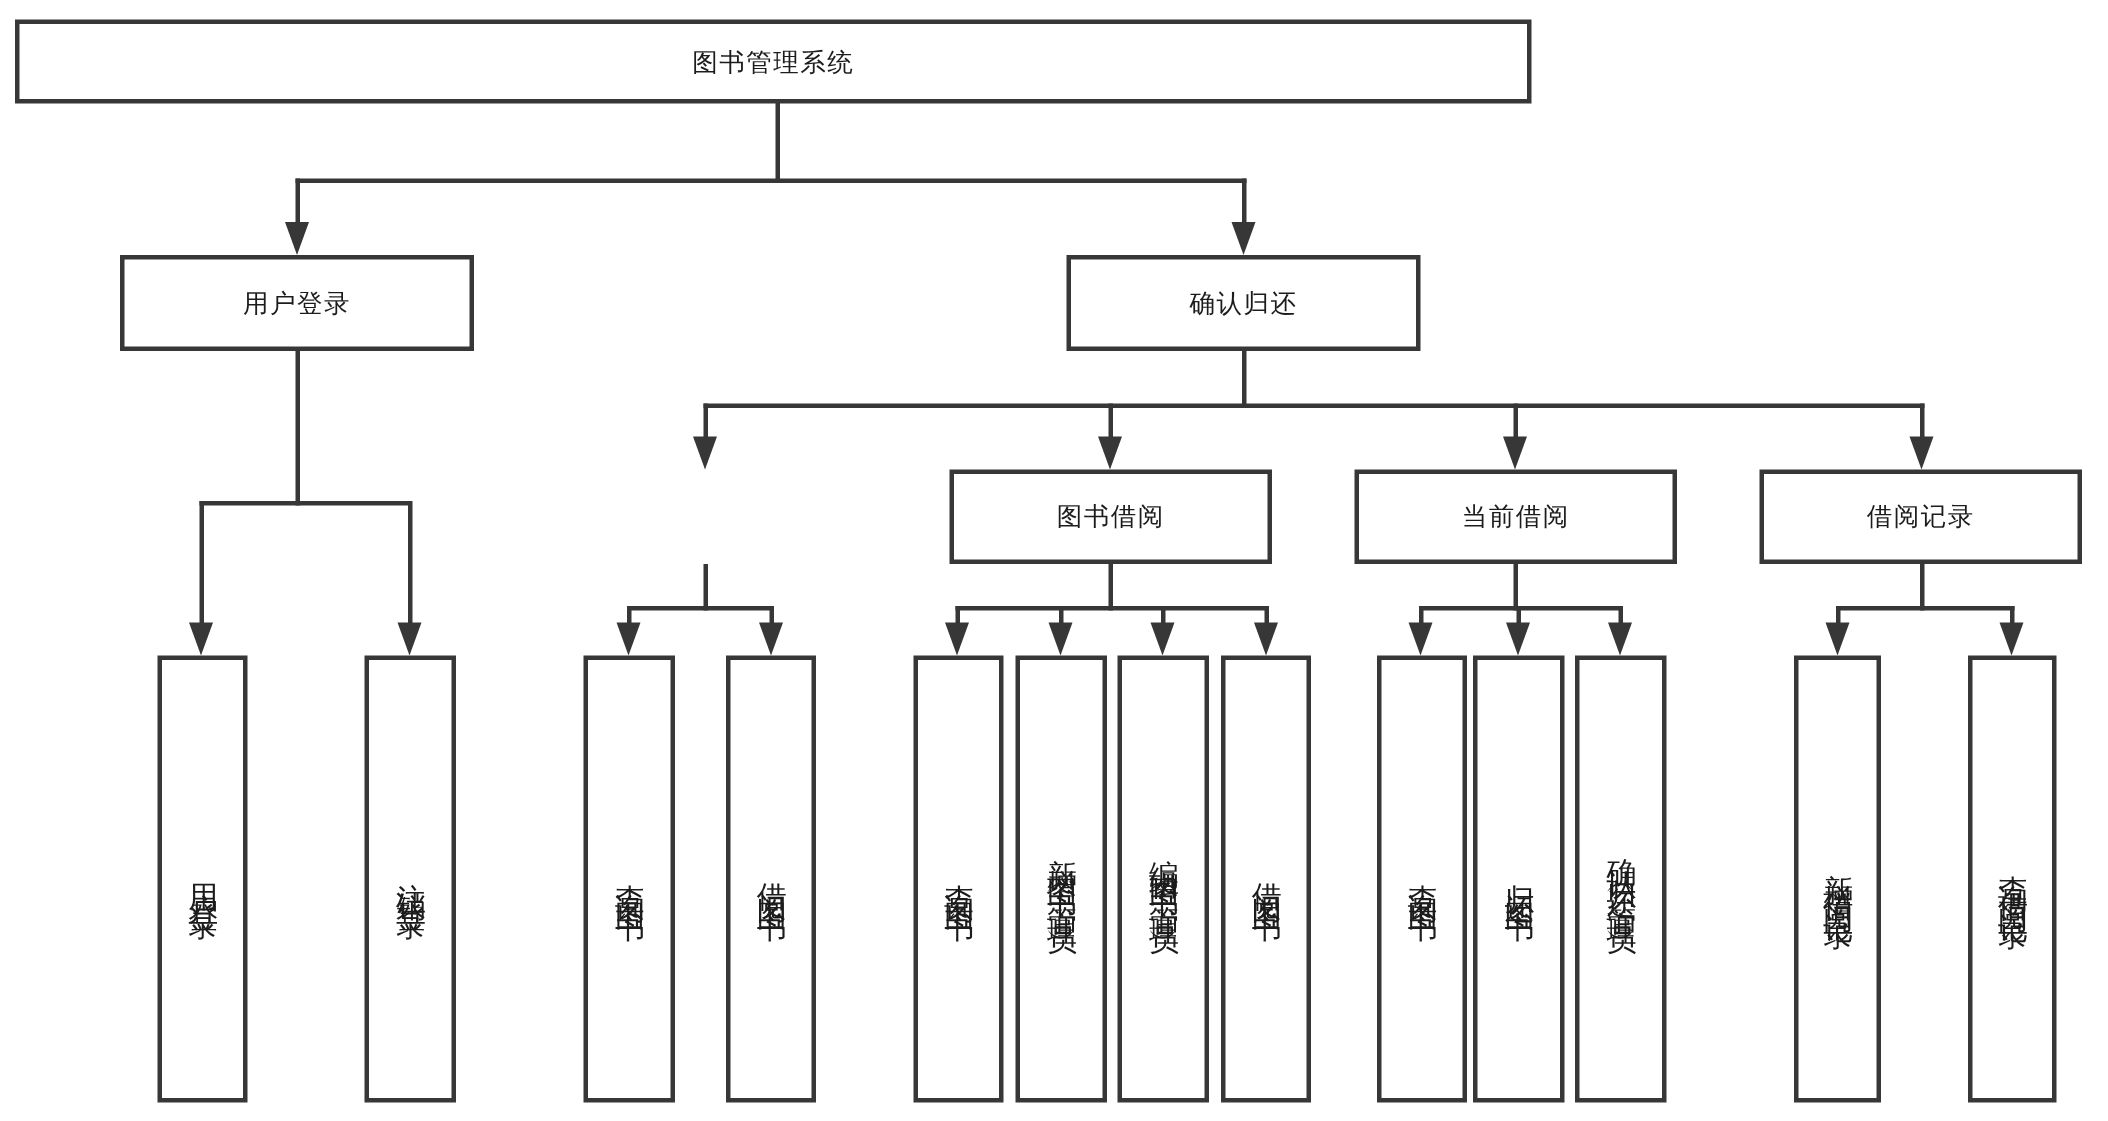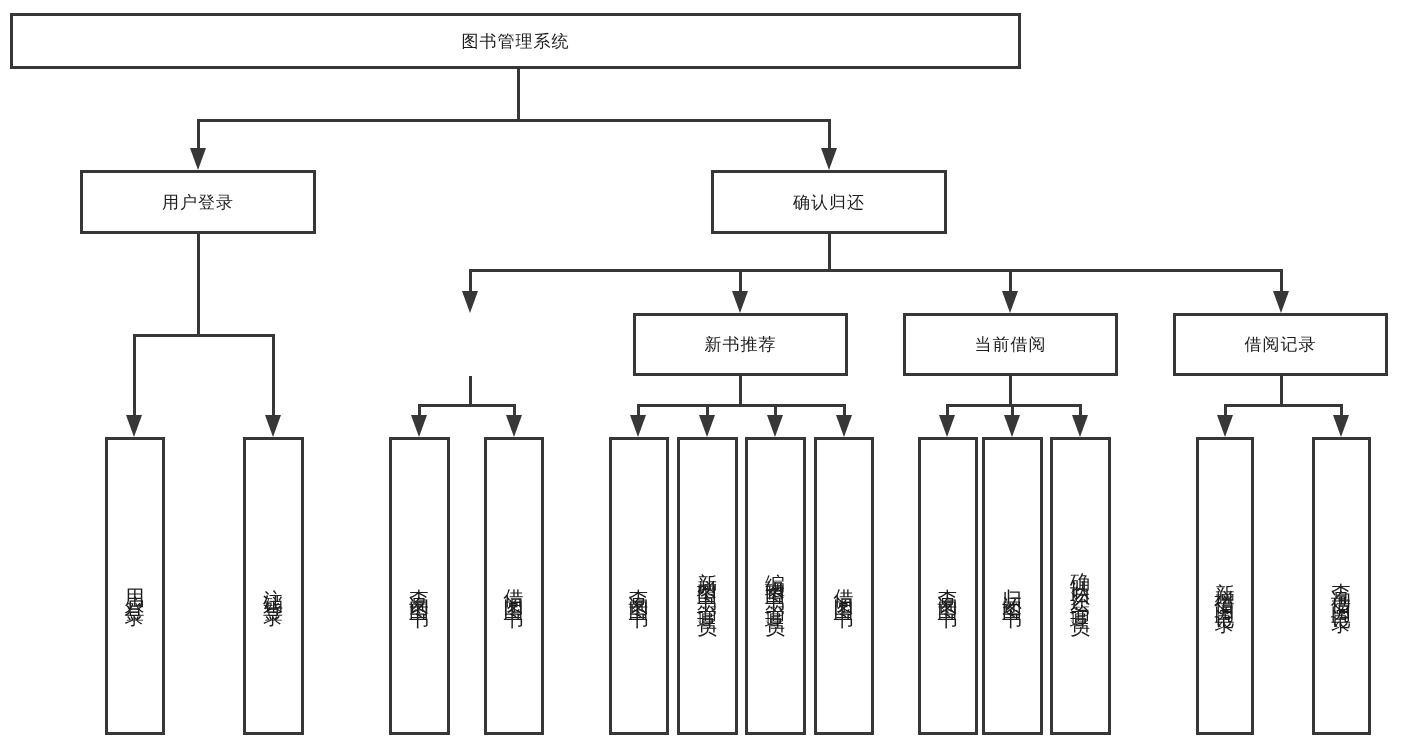--- a/index.html
+++ b/index.html
@@ -79,21 +79,21 @@
   <div class="hline" style="left:469px;top:269px;width:814px;"></div>
   <div class="vline" style="left:469px;top:269px;height:27px;"></div>
   <div class="arrow" style="left:462px;top:291px;"></div>
   <div class="vline" style="left:739px;top:269px;height:27px;"></div>
   <div class="arrow" style="left:732px;top:291px;"></div>
   <div class="vline" style="left:1009px;top:269px;height:27px;"></div>
   <div class="arrow" style="left:1002px;top:291px;"></div>
   <div class="vline" style="left:1280px;top:269px;height:27px;"></div>
   <div class="arrow" style="left:1273px;top:291px;"></div>
 
-  <div class="box" style="left:633px;top:313px;width:215px;height:63px;">新书推荐</div>
+  <div class="box" style="left:633px;top:313px;width:215px;height:63px;">图书借阅</div>
   <div class="box" style="left:903px;top:313px;width:215px;height:63px;">当前借阅</div>
   <div class="box" style="left:1173px;top:313px;width:215px;height:63px;">借阅记录</div>
 
   <div class="vline" style="left:469px;top:376px;height:31px;"></div>
   <div class="hline" style="left:418px;top:404px;width:98px;"></div>
   <div class="vline" style="left:418px;top:404px;height:16px;"></div>
   <div class="arrow" style="left:411px;top:415px;"></div>
   <div class="vline" style="left:513px;top:404px;height:16px;"></div>
   <div class="arrow" style="left:506px;top:415px;"></div>
 

